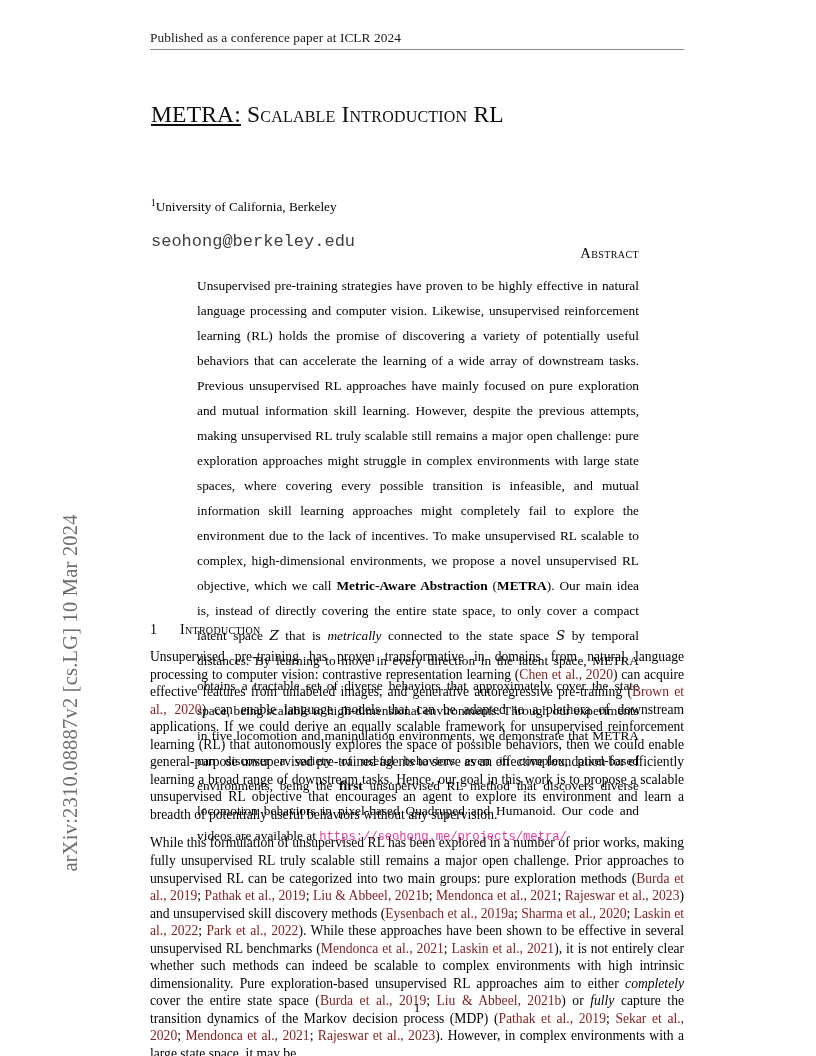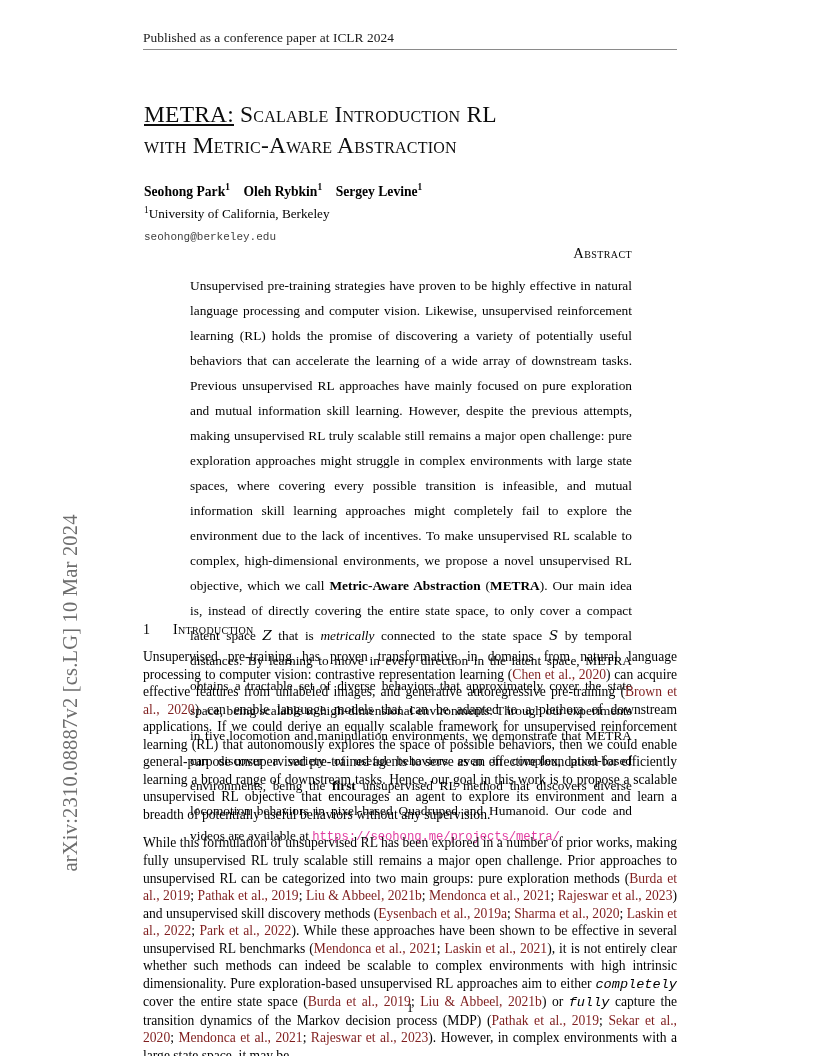--- a/index.html
+++ b/index.html
@@ -35,21 +35,21 @@
     font-family: "Liberation Serif", "DejaVu Serif", serif;
     font-size: 20.5px;
     letter-spacing: 0.2px;
     color: #6e6e6e;
     white-space: nowrap;
   }
 
   
   #page {
     position: absolute;
-    left: 143px;
+    left: 150px;
     top: 0;
     width: 534px;
     height: 1056px;
   }
 
   
   #running-header {
     position: absolute;
     left: 0;
     top: 30px;
@@ -96,29 +96,29 @@
   #author-block .author-names {
     font-size: 13.6px;
     font-weight: bold;
     line-height: 18px;
     white-space: pre;
   }
   #author-block .author-names sup { font-size: 9.3px; font-weight: bold; }
   #author-block .affiliation {
     font-size: 13.2px;
     line-height: 17px;
-    margin-top: 1px;
+    margin-top: 17px;
   }
   #author-block .affiliation sup { font-size: 9.3px; }
   #author-block .email {
     font-family: "Liberation Mono", "DejaVu Sans Mono", monospace;
-    font-size: 11px;
+    font-size: 17px;
     line-height: 17px;
     color: #3f3f3f;
-    margin-top: 7px;
+    margin-top: 18px;
   }
 
   
   #abstract-section {
     position: absolute;
     left: 47px;
     top: 245px;
     width: 442px;
   }
   #abstract-heading {
@@ -166,21 +166,21 @@
     position: absolute;
     left: 0;
     top: 648px;
     width: 534px;
     font-size: 13.6px;
     line-height: 17.55px;
     text-align: justify;
     text-justify: inter-word;
   }
   #intro-body p { margin: 0 0 11px 0; }
-  #intro-body i { font-style: italic; font-family: Liberation Mono, monospace; }
+  #intro-body i { font-style: italic; }
   .cite { color: #7f1d1d; }
 
   
   #page-number {
     position: absolute;
     left: 0;
     top: 1000px;
     width: 534px;
     text-align: center;
     font-size: 13px;
@@ -195,25 +195,23 @@
 
 <div id="page">
 
   <div id="running-header">
     <div class="rh-text">Published as a conference paper at ICLR 2024</div>
     <div class="rh-rule"></div>
   </div>
 
   <div id="paper-title">
     <div class="title-line"><span class="allcaps">METRA:</span><span> Scalable Introduction RL</span></div>
-    <div class="title-line">with Metric-Aware Abstraction</div>
   </div>
 
   <div id="author-block">
-    <div class="author-names"><span>Seohong Park</span><sup>1</sup>    <span>Oleh Rybkin</span><sup>1</sup>    <span>Sergey Levine</span><sup>1</sup></div>
     <div class="affiliation"><sup>1</sup><span>University of California, Berkeley</span></div>
     <div class="email">seohong@berkeley.edu</div>
   </div>
 
   <div id="abstract-section">
     <div id="abstract-heading">Abstract</div>
     <div id="abstract-body"><span>Unsupervised pre-training strategies have proven to be highly effective in natural language processing and computer vision. Likewise, unsupervised reinforcement learning (RL) holds the promise of discovering a variety of potentially useful behaviors that can accelerate the learning of a wide array of downstream tasks. Previous unsupervised RL approaches have mainly focused on pure exploration and mutual information skill learning. However, despite the previous attempts, making unsupervised RL truly scalable still remains a major open challenge: pure exploration approaches might struggle in complex environments with large state spaces, where covering every possible transition is infeasible, and mutual information skill learning approaches might completely fail to explore the environment due to the lack of incentives. To make unsupervised RL scalable to complex, high-dimensional environments, we propose a novel unsupervised RL objective, which we call </span><b>Metric-Aware Abstraction</b><span> (</span><b>METRA</b><span>). Our main idea is, instead of directly covering the entire state space, to only cover a compact latent space </span><span class="cal">Z</span><span> that is </span><i>metrically</i><span> connected to the state space </span><span class="cal">S</span><span> by temporal distances. By learning to move in every direction in the latent space, METRA obtains a tractable set of diverse behaviors that approximately cover the state space, being scalable to high-dimensional environments. Through our experiments in five locomotion and manipulation environments, we demonstrate that METRA can discover a variety of useful behaviors even in complex, pixel-based environments, being the </span><b>first</b><span> unsupervised RL method that discovers diverse locomotion behaviors in pixel-based Quadruped and Humanoid. Our code and videos are available at </span><span class="url-mono">https://seohong.me/projects/metra/</span></div>
   </div>
 
   <div id="intro-heading"><span class="sec-num">1</span><span>Introduction</span></div>

